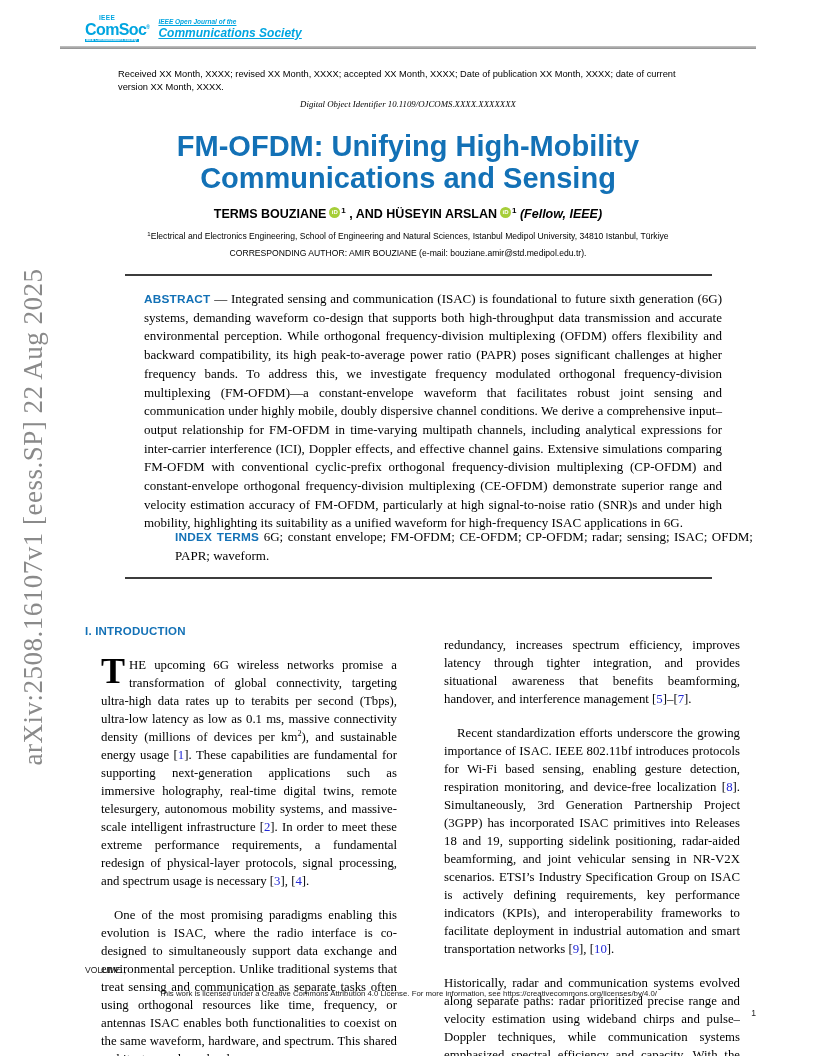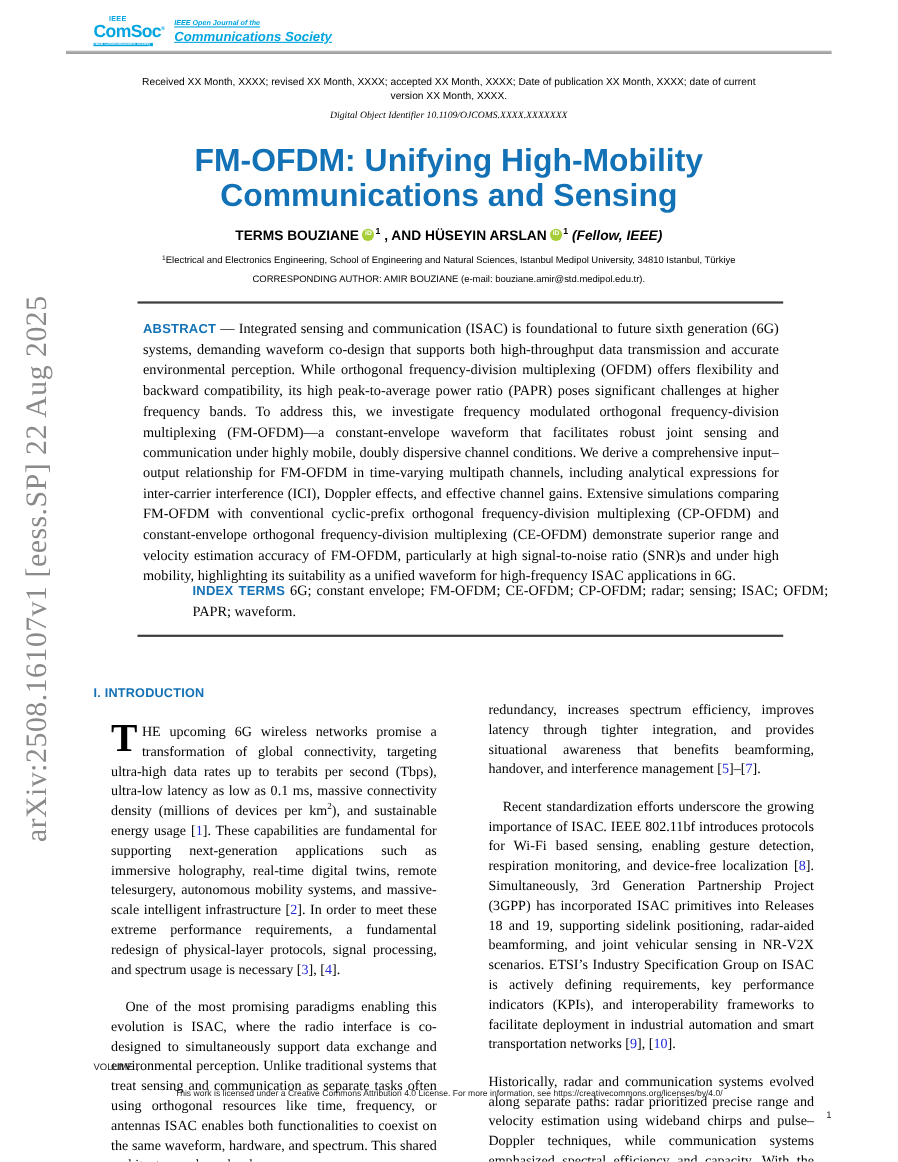--- a/index.html
+++ b/index.html
@@ -20,21 +20,21 @@
   .comsoc-name .reg{font-size:5px;vertical-align:super;}
   .comsoc-tagline{font-size:3.5px;font-weight:bold;background:#00a5e0;color:#fff;
     padding:0 1px;margin-top:1px;white-space:nowrap;overflow:hidden;width:52px;}
   .journal-block{display:flex;flex-direction:column;line-height:1.25;padding-bottom:1px;text-decoration:underline;}
   .journal-l1{font-size:6.5px;font-weight:bold;font-style:italic;}
   .journal-l2{font-size:12px;font-weight:bold;font-style:italic;}
   .header-rule{position:absolute;left:60px;width:696px;top:46px;height:3px;
     background:linear-gradient(#c4c4c4,#8f8f8f);}
 
   
-  .received{position:absolute;left:118px;width:580px;top:68px;text-align:center;
+  .received{position:absolute;left:118px;width:580px;top:68px;
     font-family:"Liberation Sans",sans-serif;font-size:9.3px;line-height:1.45;color:#000;}
   .doi{position:absolute;left:118px;width:580px;top:99px;text-align:center;
     font-style:italic;font-size:8.8px;color:#000;}
   .paper-title{position:absolute;left:0;width:100%;top:131px;text-align:center;
     font-family:"Liberation Sans",sans-serif;font-weight:bold;font-size:29px;
     line-height:1.1;color:#1371b6;}
   .authors-line{position:absolute;left:0;width:100%;top:206px;text-align:center;
     font-family:"Liberation Sans",sans-serif;font-weight:bold;font-size:12.5px;color:#000;}
   .orcid{display:inline-block;width:11px;height:11px;border-radius:50%;background:#a6ce39;
     color:#fff;font-size:6px;font-weight:bold;line-height:11px;text-align:center;
@@ -42,21 +42,21 @@
   .auth-sup{font-size:8px;vertical-align:5px;}
   .fellow{font-style:italic;}
   .affiliation{position:absolute;left:98px;width:620px;top:231px;text-align:center;
     font-family:"Liberation Sans",sans-serif;font-size:8.6px;color:#000;}
   .affiliation .sup{font-size:6px;vertical-align:3px;}
   .corresponding{position:absolute;left:98px;width:620px;top:248px;text-align:center;
     font-family:"Liberation Sans",sans-serif;font-size:8.6px;color:#000;}
 
   
   .rule-top{position:absolute;left:125px;width:587px;top:274px;height:2px;background:#3c3c3c;}
-  .abstract{position:absolute;left:130px;width:578px;top:290px;font-size:13px;
+  .abstract{position:absolute;left:144px;width:578px;top:290px;font-size:13px;
     line-height:18.7px;text-align:justify;color:#000;}
   .blue-label{font-family:"Liberation Sans",sans-serif;font-weight:bold;font-size:11.8px;
     color:#1371b6;letter-spacing:0.2px;}
   .index-terms{position:absolute;left:133px;width:578px;top:528px;font-size:13px;
     line-height:18.7px;text-align:justify;color:#000;margin-left:42px;}
   .rule-bottom{position:absolute;left:125px;width:587px;top:577px;height:1.5px;background:#3c3c3c;}
 
   
   .columns{position:absolute;left:85px;top:620px;width:671px;display:flex;gap:15px;}
   .col{width:328px;font-size:12.8px;line-height:18px;text-align:justify;color:#000;}

